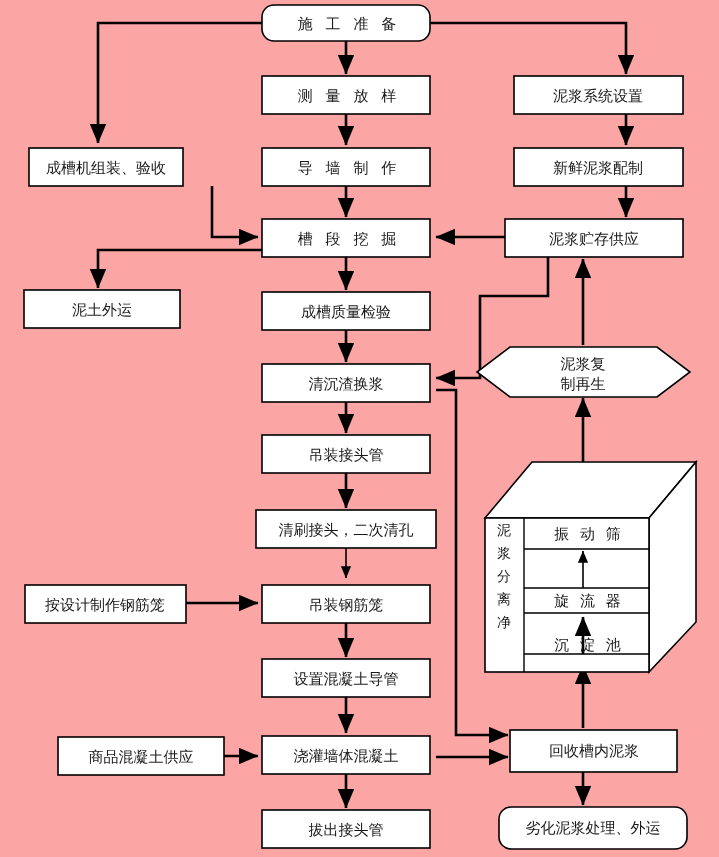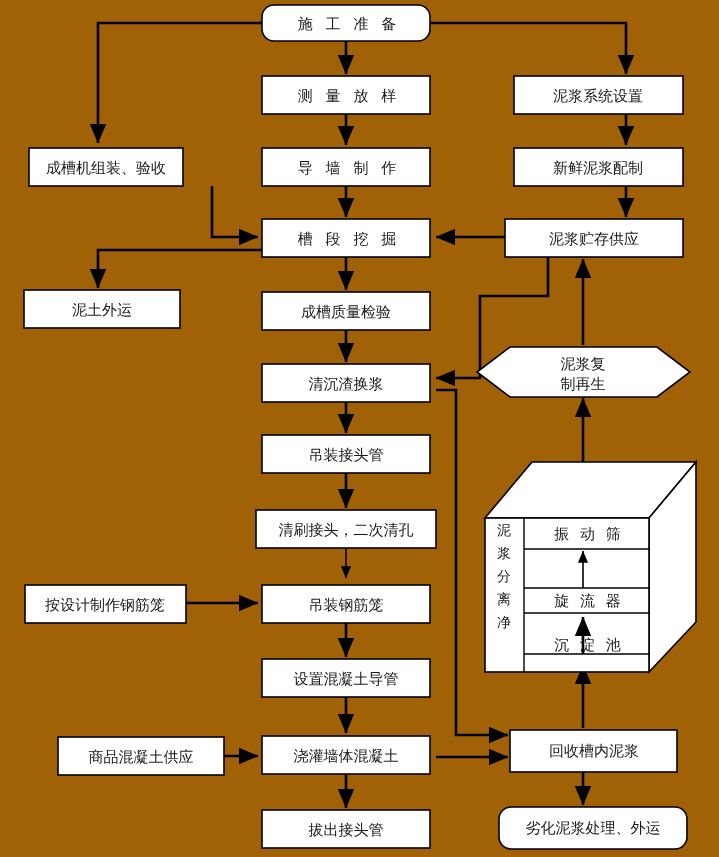--- a/index.html
+++ b/index.html
@@ -1,17 +1,17 @@
 <!DOCTYPE html>
 <html><head>
 <meta charset="utf-8">
 <style>
   html,body{margin:0;padding:0;background:#ffffff;}
   body{font-family:"DejaVu Sans","Liberation Sans",sans-serif;}
-  #stage{position:relative;width:719px;height:857px;background:#a16207;overflow:hidden;}
+  #stage{position:relative;width:719px;height:857px;background:#fca5a5;overflow:hidden;}
   svg{display:block;}
   .node-rect{fill:#ffffff;stroke:#000000;stroke-width:1.6;}
   .node-round{fill:#ffffff;stroke:#000000;stroke-width:1.6;}
   .node-hex{fill:#ffffff;stroke:#000000;stroke-width:1.6;}
   .box3d{fill:#ffffff;stroke:#000000;stroke-width:1.6;}
   .inner-line{stroke:#000000;stroke-width:1.4;fill:none;}
   .flow{stroke:#000000;stroke-width:2.6;fill:none;}
   .flow-thin{stroke:#000000;stroke-width:1.6;fill:none;}
   .lbl{font-family:"DejaVu Sans","Liberation Sans",sans-serif;font-size:15px;fill:#1a1a1a;text-anchor:middle;dominant-baseline:middle;}
   .lbl-sp{letter-spacing:4px;}

